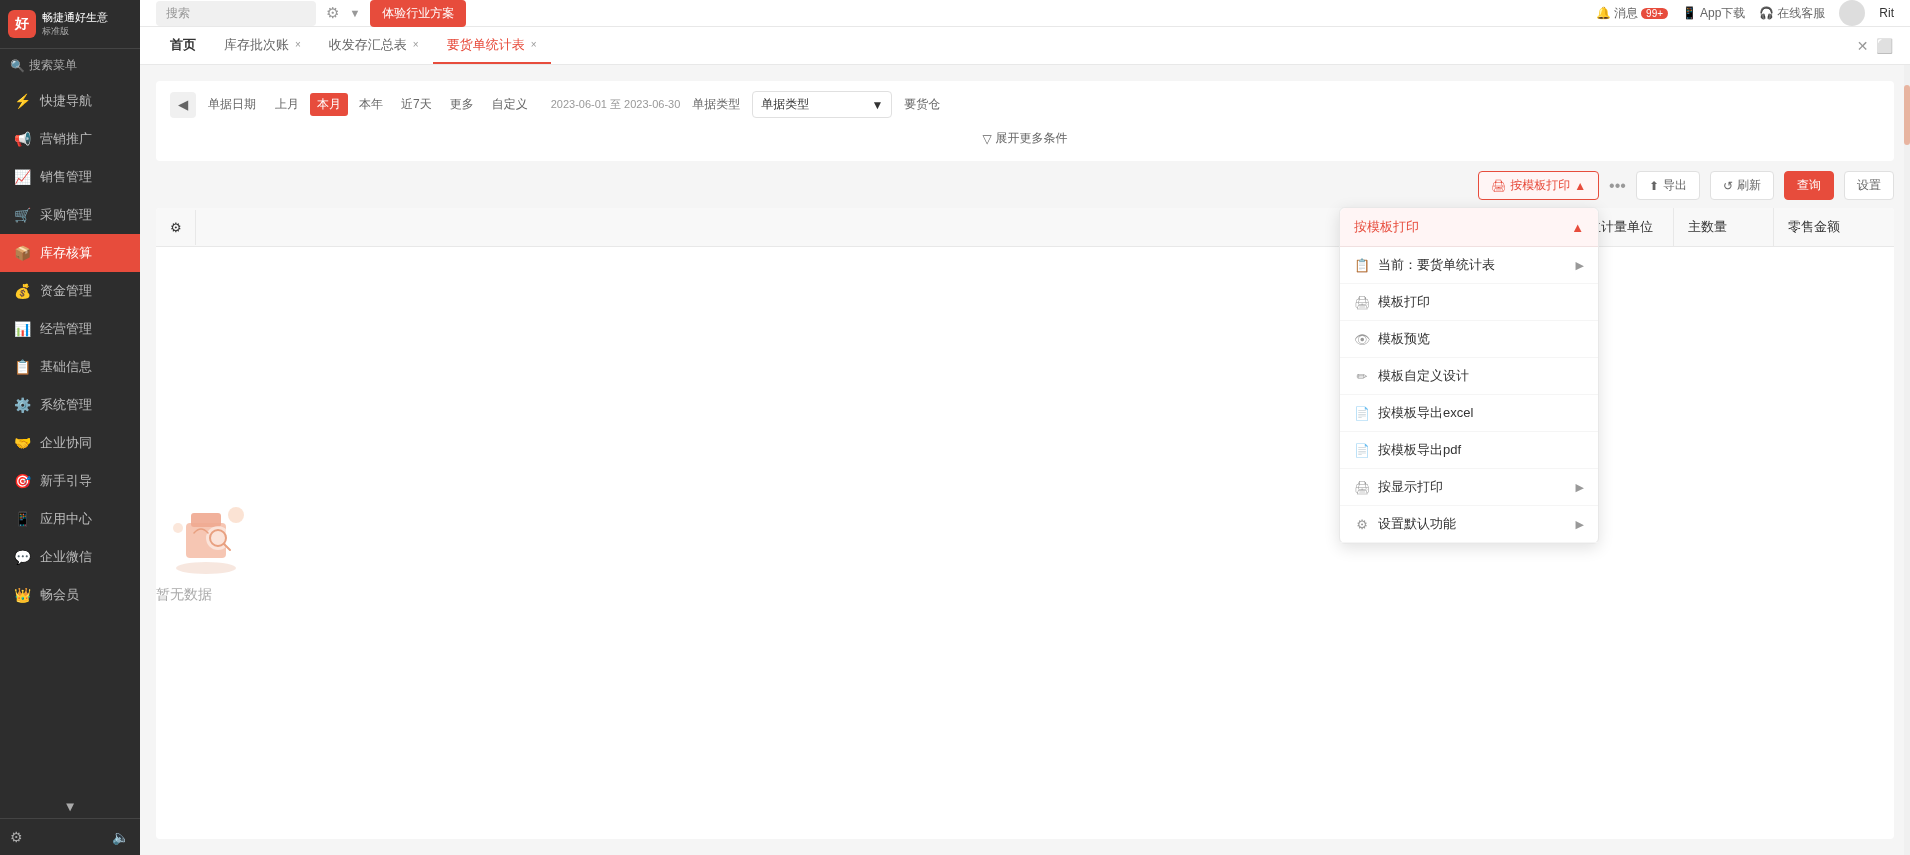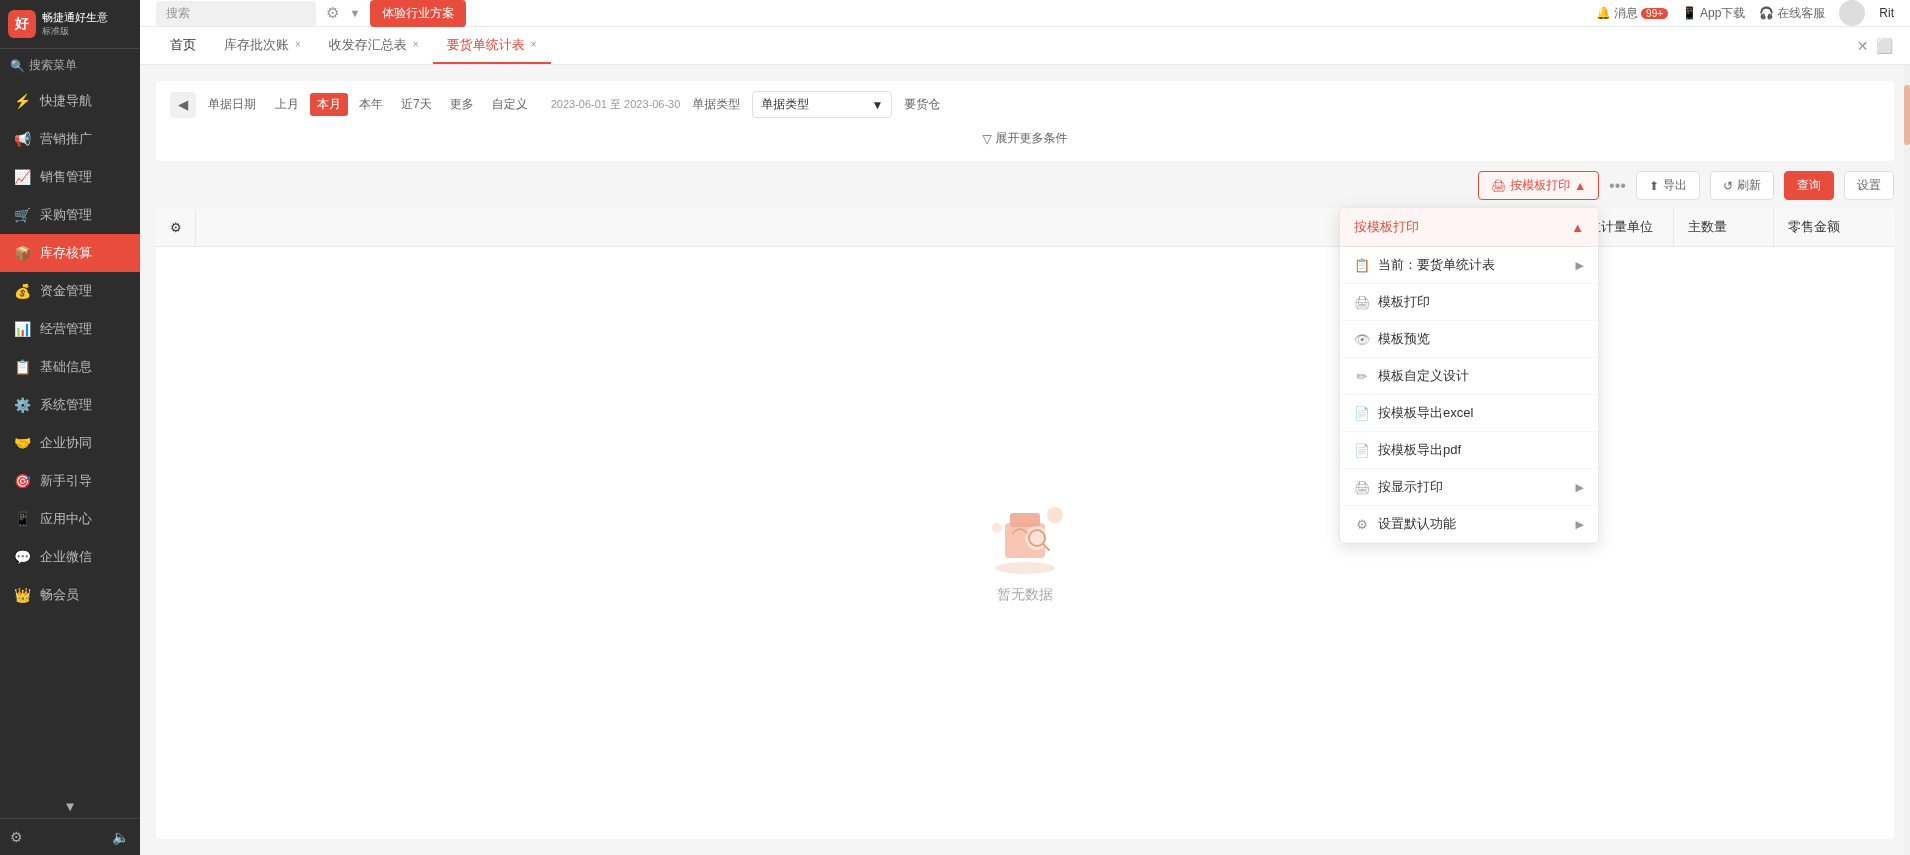--- a/index.html
+++ b/index.html
@@ -142,21 +142,21 @@
       display: flex; align-items: center; gap: 4px;
       padding: 8px 14px;
       font-size: 13px;
       color: #666;
       cursor: pointer;
       border-bottom: 2px solid transparent;
       white-space: nowrap;
     }
     .tab.active { color: #e74c3c; border-bottom: 2px solid #e74c3c; font-weight: 500; background: #fff; justify-content: flex-end; }
     .tab-close { font-size: 10px; color: #999; margin-left: 2px; cursor: pointer; }
-    .tab-home { font-weight: 400; color: #333; }
+    .tab-home { font-weight: 700; color: #333; }
     .tabs-right {
       margin-left: auto;
       display: flex; align-items: center; gap: 8px;
     }
     .tabs-window-btn {
       color: #999; cursor: pointer; font-size: 14px;
     }
 
     
     .content {
@@ -342,21 +342,21 @@
     .table-col-icon { width: 40px; text-align: center; }
     .table-col-goods { flex: 2; text-align: right; }
     .table-col-unit { width: 100px; }
     .table-col-qty { width: 100px; }
     .table-col-amount { width: 120px; }
 
     .table-empty {
       flex: 1;
       display: flex;
       flex-direction: column;
-      align-items: center;
+      align-items: flex-start;
       justify-content: center;
     }
     .empty-text {
       color: #aaa;
       font-size: 14px;
     }
 
     
     .right-scrollbar {
       position: absolute;

